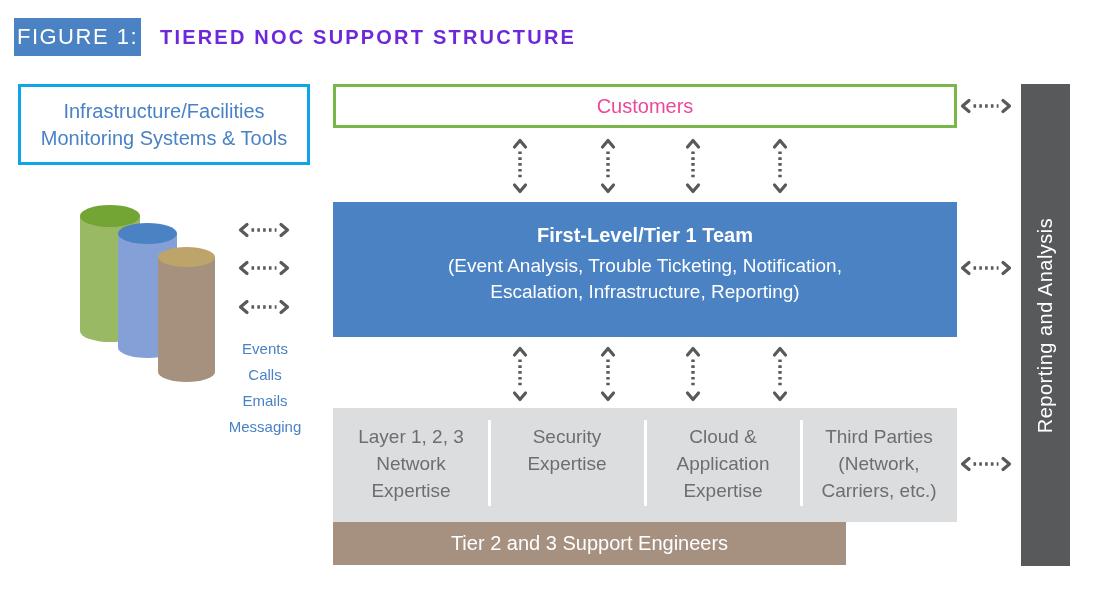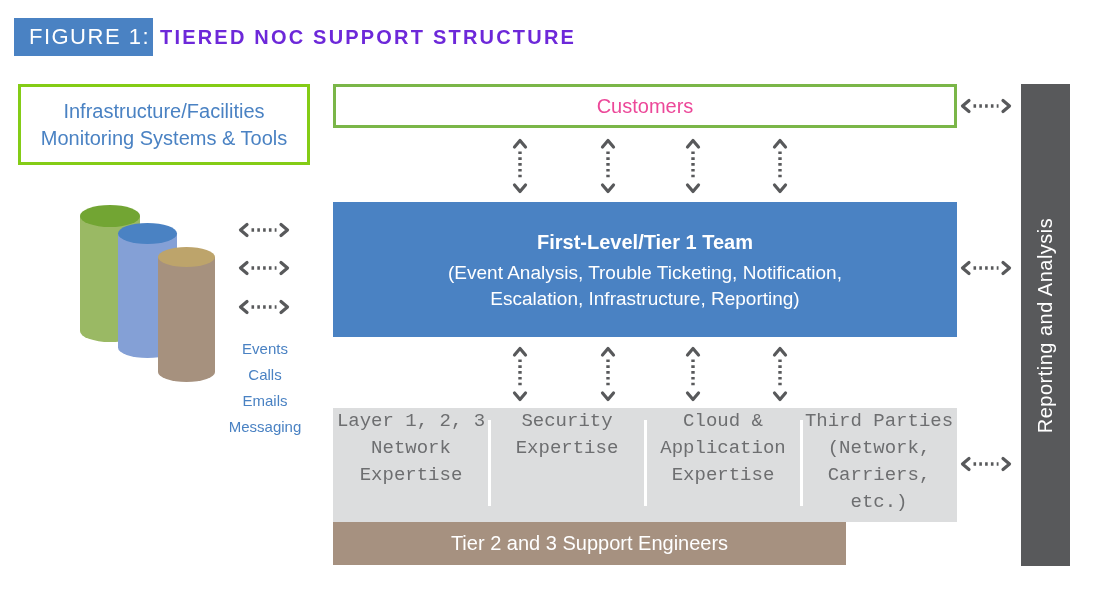--- a/index.html
+++ b/index.html
@@ -11,33 +11,33 @@
     font-family: "Liberation Sans", sans-serif;
     overflow: hidden;
   }
 
   
   .figure-badge {
     position: absolute; left: 14px; top: 18px;
     width: 127px; height: 38px;
     background: #4a82c3; color: #ffffff;
     display: flex; align-items: center; justify-content: center;
-    font-size: 22px; letter-spacing: 1.5px; padding-left: 12px;
+    font-size: 22px; letter-spacing: 1.5px;
   }
   .main-title {
     position: absolute; left: 160px; top: 18px; height: 38px;
     display: flex; align-items: center;
     color: #6d28d9; font-size: 20px; font-weight: bold; letter-spacing: 2.2px;
   }
 
   
   .monitoring-box {
     position: absolute; left: 18px; top: 84px;
     width: 286px; height: 75px;
-    border: 3px solid #84cc16;
+    border: 3px solid #0ea5e9;
     color: #4a82c3; background: #ffffff;
     display: flex; flex-direction: column; align-items: center; justify-content: center;
     font-size: 20px; line-height: 27px; text-align: center;
   }
   .cylinders-svg { position: absolute; left: 80px; top: 205px; }
   .channels {
     position: absolute; left: 195px; top: 336px; width: 140px;
     text-align: center; color: #4a82c3; font-size: 15px; line-height: 26px;
   }
 
@@ -46,35 +46,35 @@
     position: absolute; left: 333px; top: 84px;
     width: 618px; height: 38px;
     border: 3px solid #7ab648; color: #ec4899; background: #ffffff;
     display: flex; align-items: center; justify-content: center;
     font-size: 20px;
   }
   .tier1-box {
     position: absolute; left: 333px; top: 202px;
     width: 624px; height: 135px;
     background: #4a82c3; color: #ffffff;
-    box-sizing: border-box; padding-top: 27px;
+    box-sizing: border-box; padding-top: 20px;
     text-align: center; font-size: 19px; line-height: 26px;
   }
   .tier1-title { font-weight: bold; font-size: 20px; margin-bottom: 5px; }
 
   .expertise-box {
     position: absolute; left: 333px; top: 408px;
     width: 624px; height: 114px;
     background: #dcddde; display: flex;
   }
   .expertise-col {
     flex: 1; position: relative;
     display: flex; flex-direction: column; align-items: center;
-    box-sizing: border-box; 
-    color: #6d6e70; font-size: 19px; line-height: 27px; text-align: center; font-family: Liberation Mono, monospace;
+    box-sizing: border-box; padding-top: 15px;
+    color: #6d6e70; font-size: 19px; line-height: 27px; text-align: center;
   }
   .expertise-col.divided::before {
     content: ""; position: absolute; left: -1.5px; top: 12px; bottom: 16px;
     width: 3px; background: #ffffff;
   }
 
   .tier23-bar {
     position: absolute; left: 333px; top: 522px;
     width: 513px; height: 43px;
     background: #a69180; color: #ffffff;

